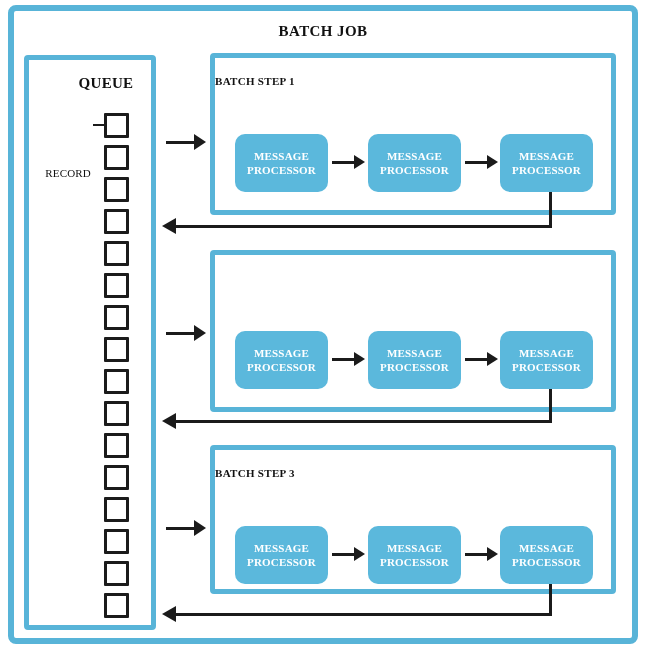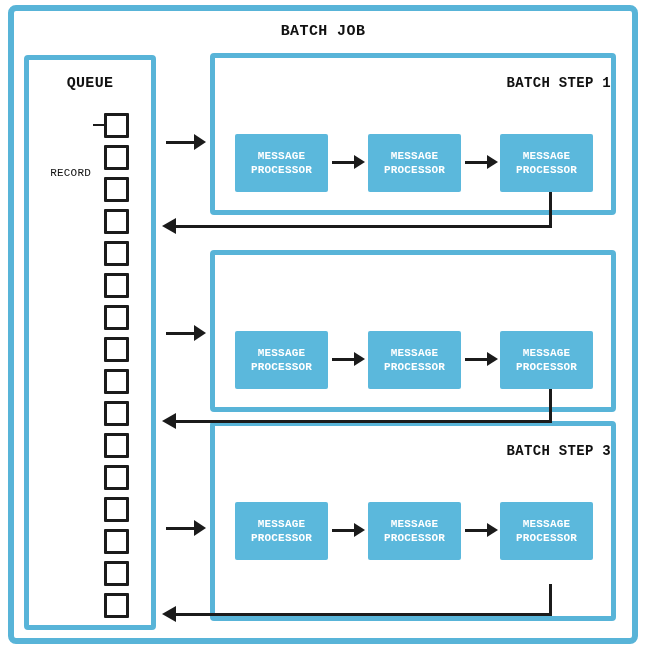--- a/index.html
+++ b/index.html
@@ -3,39 +3,39 @@
 <meta charset="utf-8">
 <style>
   :root{
     --accent:#58b4d8;
     --fill:#5bb8dc;
     --ink:#1b1b1b;
   }
   html,body{margin:0;padding:0;background:#ffffff;}
   .canvas{
     position:relative;width:645px;height:650px;background:#ffffff;
-    font-family:Liberation Mono, monospace;color:#111;overflow:hidden;
+    font-family:Liberation Serif, serif;color:#111;overflow:hidden;
   }
   
   .outer{
     position:absolute;left:8px;top:5px;width:630px;height:639px;
     border:6px solid var(--accent);border-radius:8px;box-sizing:border-box;
   }
   .batch-title{
     position:absolute;left:8px;top:23px;width:630px;text-align:center;
     font-size:15px;font-weight:bold;letter-spacing:.4px;
   }
   
   .queue{
     position:absolute;left:24px;top:55px;width:132px;height:575px;
     border:5px solid var(--accent);border-radius:4px;box-sizing:border-box;
   }
   .queue-title{
     position:absolute;left:24px;top:75px;width:132px;text-align:center;
-    font-size:15px;font-weight:bold;letter-spacing:.3px;
+    font-size:15px;font-weight:bold;letter-spacing:.3px;padding-left:16px;
   }
   .record-label{
     position:absolute;left:36px;top:119px;width:55px;text-align:right;
     font-size:11px;letter-spacing:.2px;margin-top:48px;
   }
   .record-connector{
     position:absolute;left:93px;top:124px;width:11px;height:2px;background:var(--ink);
   }
   .record-list{
     position:absolute;left:104px;top:113px;display:flex;flex-direction:column;gap:7px;
@@ -44,30 +44,30 @@
     width:25px;height:25px;box-sizing:border-box;border:3px solid var(--ink);
     background:#fff;border-radius:1px;
   }
   
   .step{
     position:absolute;left:210px;width:406px;height:162px;
     border:5px solid var(--accent);border-radius:4px;box-sizing:border-box;
   }
   .step1{top:53px;}
   .step2{top:250px;}
-  .step3{top:421px;height:200px;}
+  .step3{top:445px;height:149px;}
   .step-title{
-    position:absolute;top:17px;left:0;width:396px;text-align:right;
-    font-size:14px;font-weight:bold;letter-spacing:.3px;
+    position:absolute;top:17px;left:0;width:396px;text-align:left;
+    font-size:11px;font-weight:bold;letter-spacing:.3px;
   }
   .proc{
     position:absolute;top:76px;width:93px;height:58px;background:var(--fill);
     color:#fff;font-size:11px;font-weight:bold;line-height:14px;text-align:center;
     letter-spacing:.2px;display:flex;align-items:center;justify-content:center;
-    border-radius:2px;
+    border-radius:10px;
   }
   .p1{left:20px;}.p2{left:153px;}.p3{left:285px;}
   
   .parrow{
     position:absolute;top:103px;height:3px;width:22px;background:var(--ink);
   }
   .pa1{left:117px;}.pa2{left:250px;}
   .parrow::after{
     content:"";position:absolute;left:100%;top:-6px;width:0;height:0;
     border-left:11px solid var(--ink);

